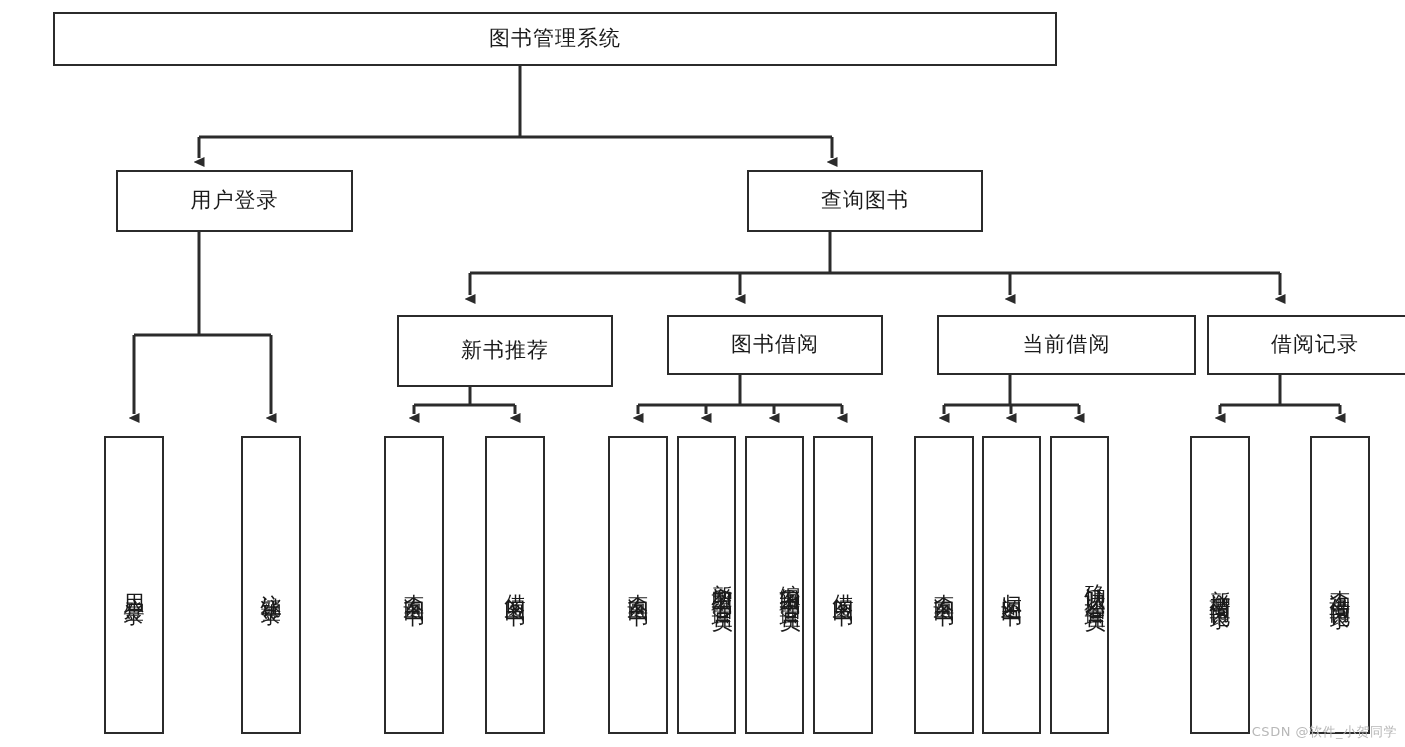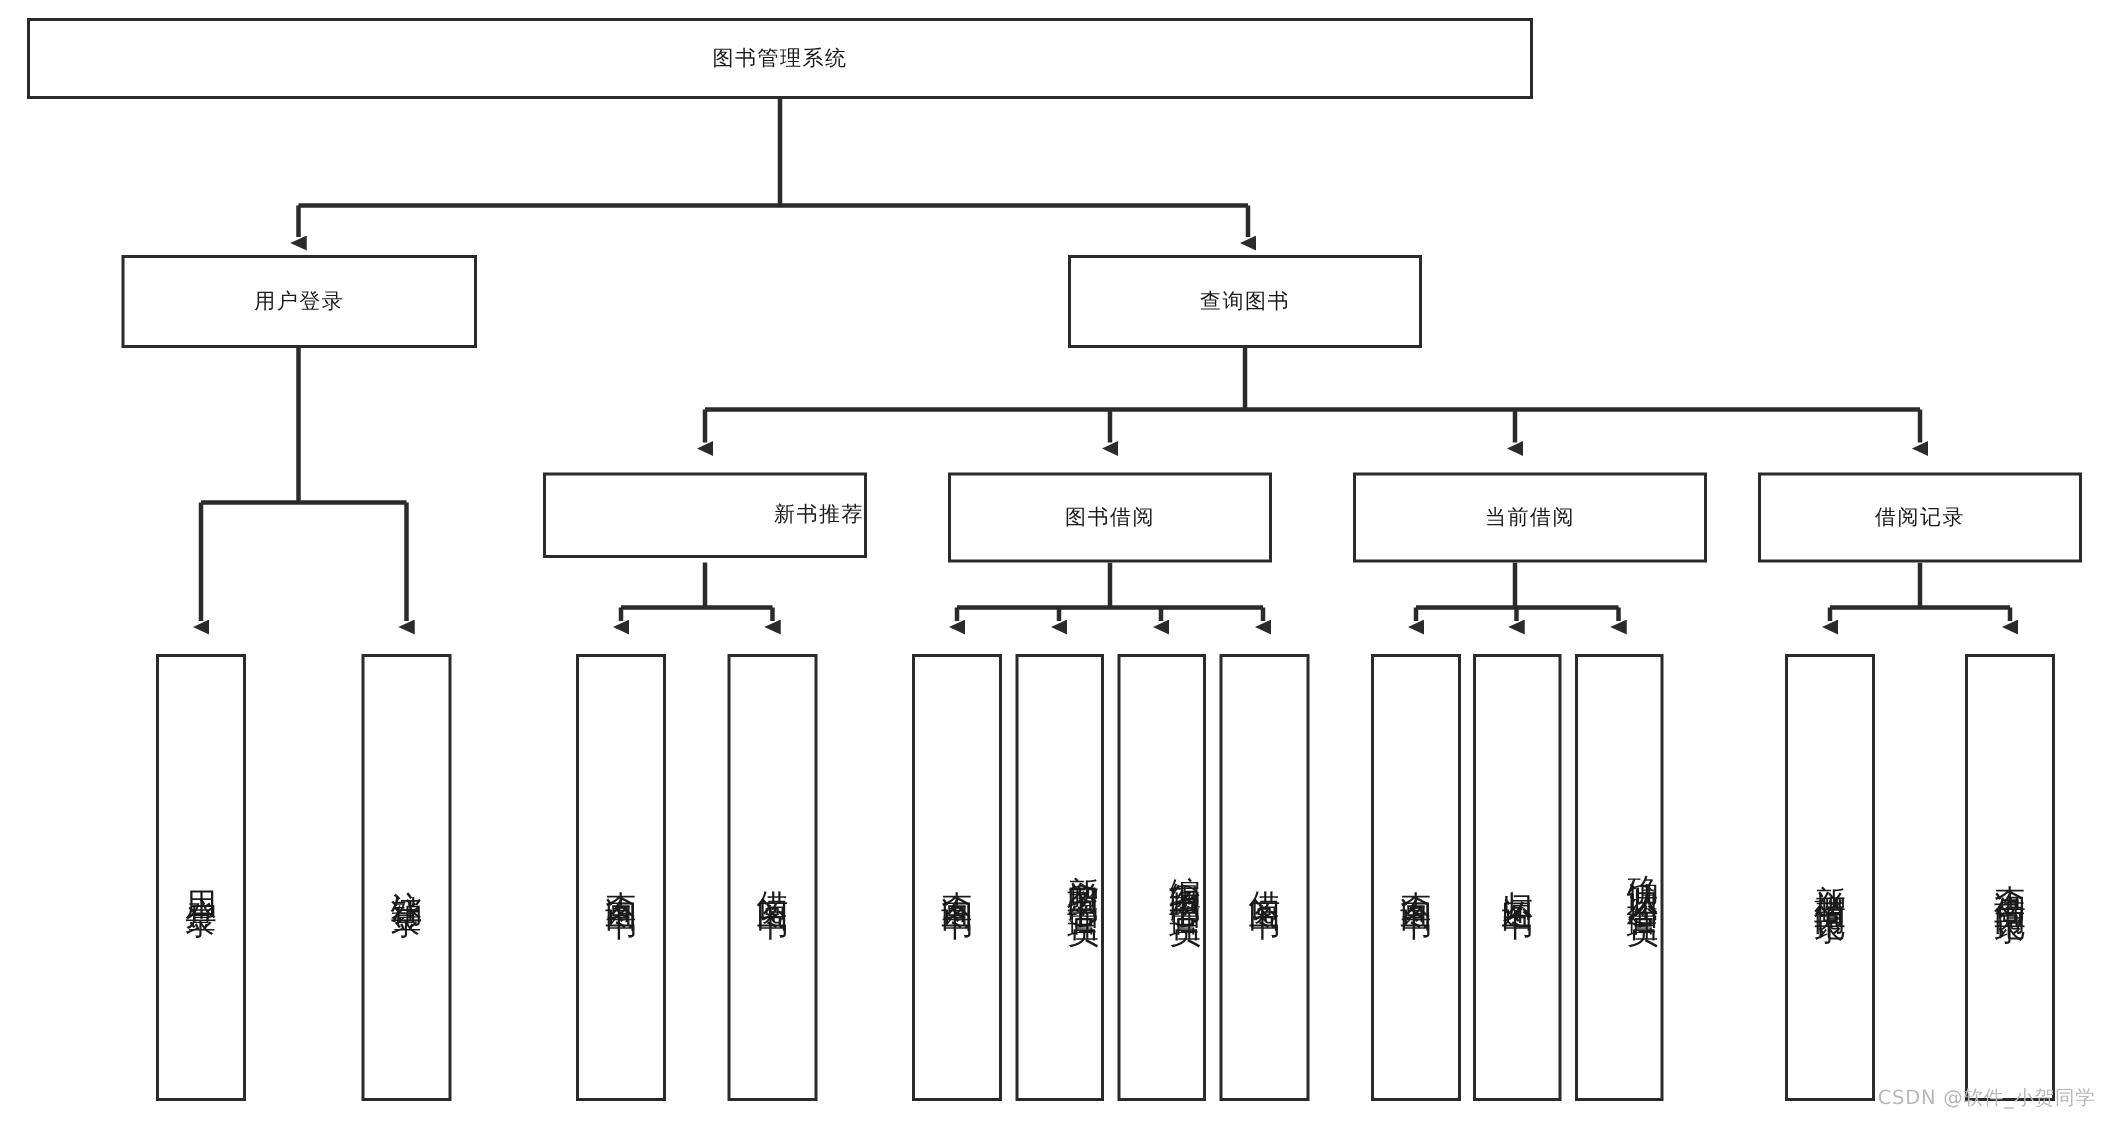--- a/index.html
+++ b/index.html
@@ -29,23 +29,24 @@
     position: absolute;
     box-sizing: border-box;
     border: 2px solid #2b2b2b;
     background: #ffffff;
     display: flex;
     align-items: center;
     justify-content: center;
     color: #1a1a1a;
   }
   .node.horiz {
-    font-size: 14px;
+    font-size: 21px;
     letter-spacing: 1px;
     line-height: 1.2;
+    margin-left: 35px;
   }
   .node.vert {
     writing-mode: vertical-rl;
     text-orientation: upright;
     font-size: 21px;
     letter-spacing: 4px;
     line-height: 1.15;
     padding-top: 6px;
     padding-bottom: 6px;
     align-items: flex-start;
@@ -130,27 +131,27 @@
     <span class="nodelabel">图书管理系统</span>
   </div>
 
   <div class="node horiz" style="left:81px; top:170px; width:237px; height:62px;">
     <span class="nodelabel">用户登录</span>
   </div>
   <div class="node horiz" style="left:712px; top:170px; width:236px; height:62px;">
     <span class="nodelabel">查询图书</span>
   </div>
 
-  <div class="node horiz" style="left:362px; top:315px; width:216px; height:57px;justify-content:flex-end;">
+  <div class="node horiz" style="left:362px; top:315px; width:216px; height:72px;">
     <span class="nodelabel">新书推荐</span>
   </div>
   <div class="node horiz" style="left:632px; top:315px; width:216px; height:60px;align-items:center;">
     <span class="nodelabel">图书借阅</span>
   </div>
-  <div class="node horiz" style="left:902px; top:315px; width:236px; height:60px;text-align:right;">
+  <div class="node horiz" style="left:902px; top:315px; width:259px; height:60px;text-align:right;">
     <span class="nodelabel">当前借阅</span>
   </div>
   <div class="node horiz" style="left:1172px; top:315px; width:216px; height:60px;">
     <span class="nodelabel">借阅记录</span>
   </div>
 
   <div class="node vert mid-align" style="left:104px; top:436px; width:60px; height:298px;">
     <span class="nodelabel">用户登录</span>
   </div>
   <div class="node vert mid-align" style="left:241px; top:436px; width:60px; height:298px;">

